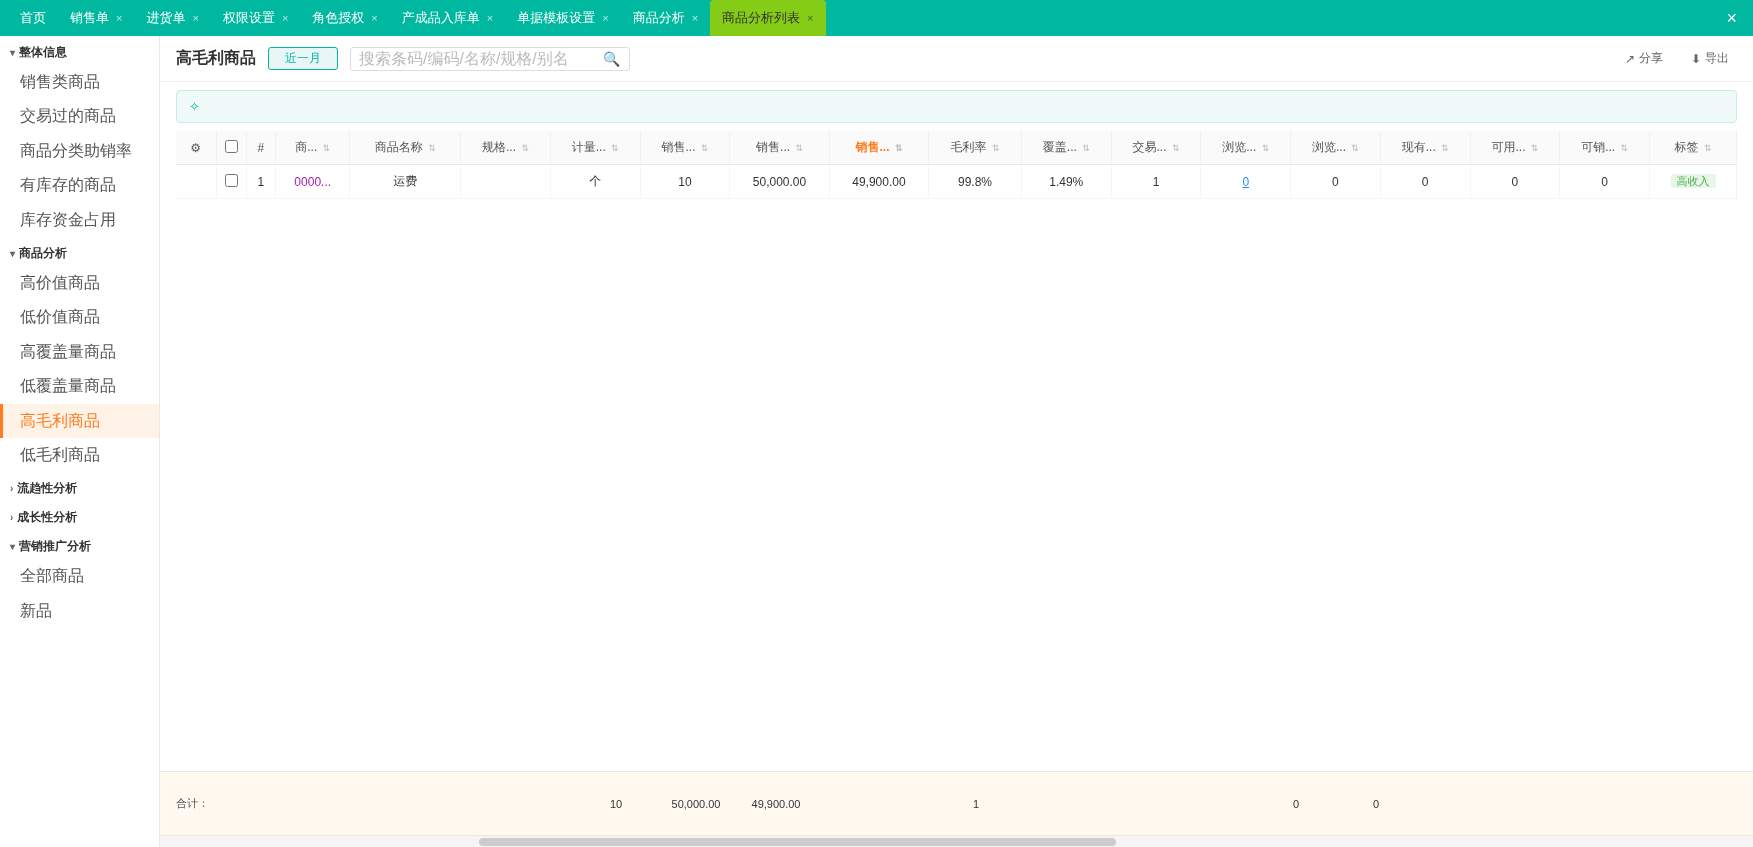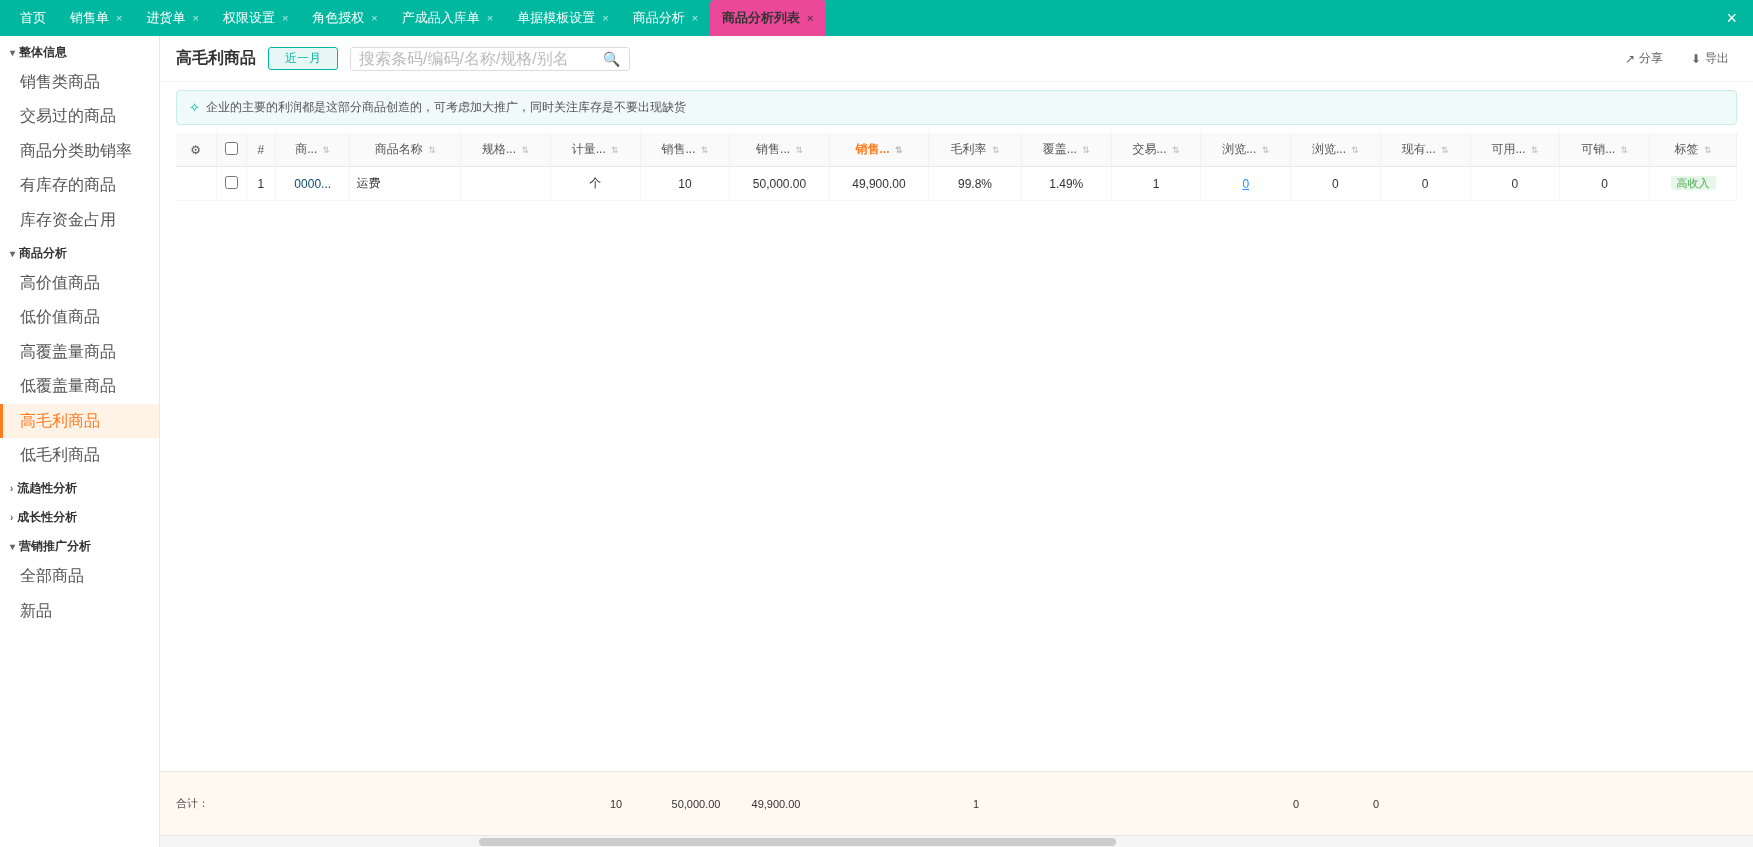--- a/index.html
+++ b/index.html
@@ -19,24 +19,23 @@
       height: 36px;
       line-height: 36px;
       cursor: pointer;
       font-size: 13px;
       white-space: nowrap;
       display: flex;
       align-items: center;
       gap: 4px;
     }
     .top-nav .nav-item.active {
-      background: #ec4899;
+      background: #84cc16;
       color: #333;
       border-radius: 4px 4px 0 0;
-      font-weight: bold;
     }
     .top-nav .close-btn {
       font-size: 11px;
       cursor: pointer;
       margin-left: 3px;
       opacity: 0.7;
     }
     .window-close {
       margin-left: auto;
       font-size: 18px;
@@ -406,21 +405,20 @@
         </div>
         <div class="action-btn">
           <span>⬇</span>
           <span>导出</span>
         </div>
       </div>
     </div>
 
     <div class="info-banner">
       <span class="info-icon">✧</span>
-      <span>企业的主要的利润都是这部分商品创造的，可考虑加大推广，同时关注库存是不要出现缺货</span>
     </div>
 
     <div class="table-container">
       <table>
         <thead>
           <tr>
             <th>
               <span>⚙</span>
             </th>
             <th>
@@ -493,22 +491,22 @@
             </th>
           </tr>
         </thead>
         <tbody>
           <tr>
             <td></td>
             <td>
               <input type="checkbox" style="">
             </td>
             <td>1</td>
-            <td style="color:#0c4a6e;">0000...</td>
-            <td style="text-align:left;">运费</td>
+            <td style="color:#a21caf;">0000...</td>
+            <td style="text-align:center;">运费</td>
             <td></td>
             <td>个</td>
             <td>10</td>
             <td>50,000.00</td>
             <td>49,900.00</td>
             <td>99.8%</td>
             <td>1.49%</td>
             <td>1</td>
             <td>
               <span class="link-style">0</span>

